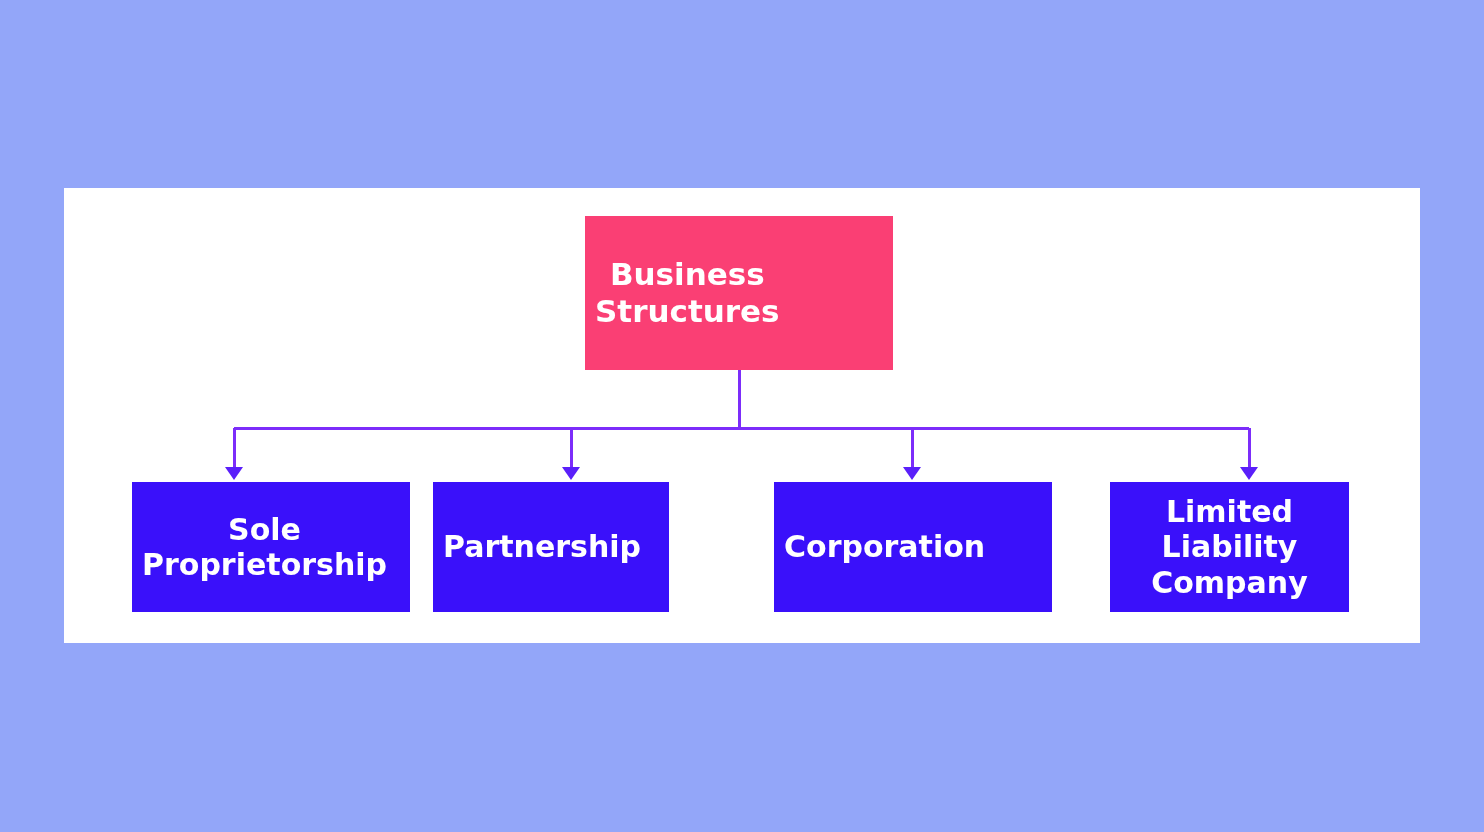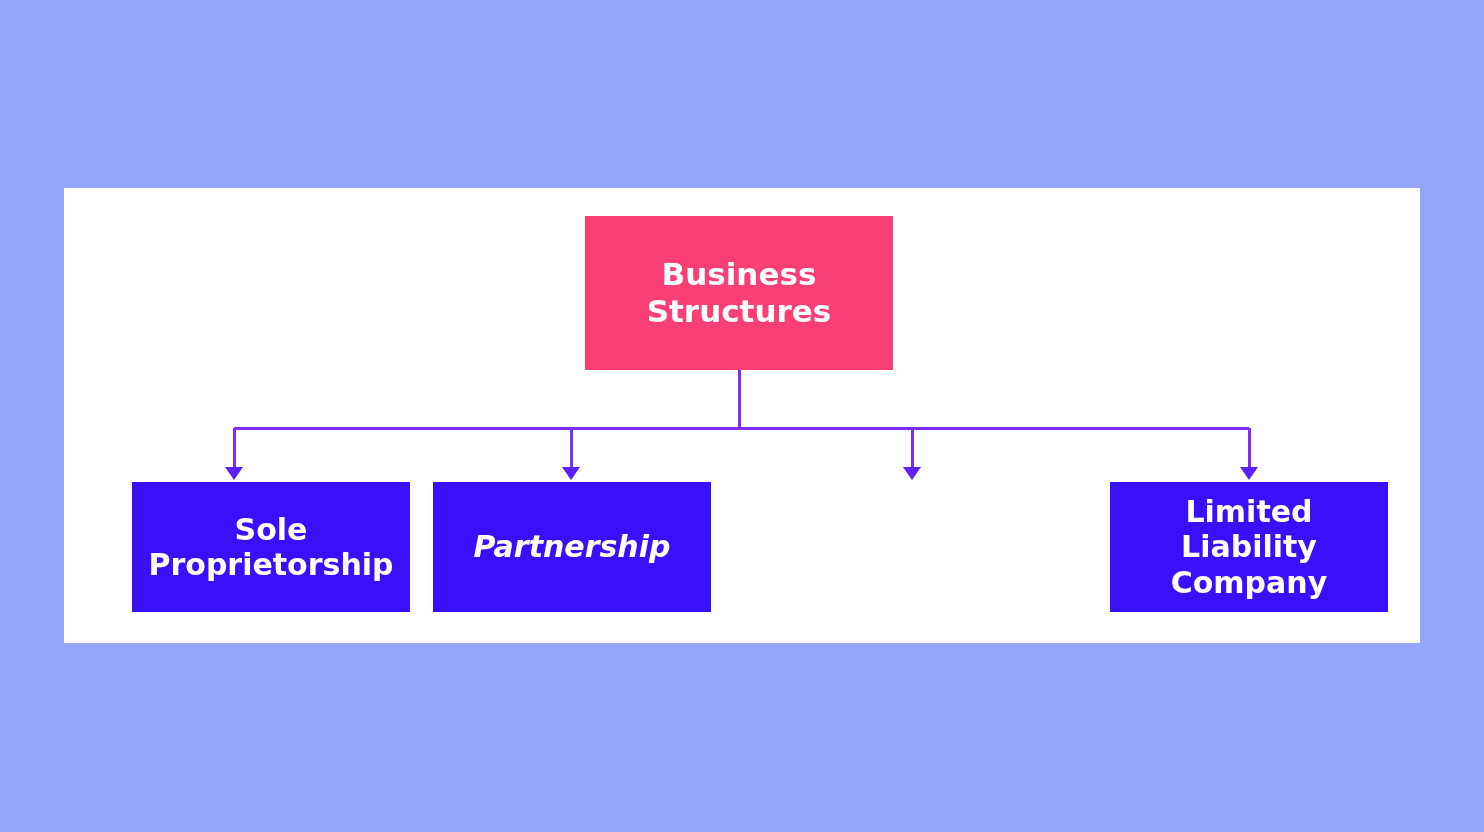--- a/index.html
+++ b/index.html
@@ -33,21 +33,21 @@
     left: 0;
     top: 0;
     width: 1484px;
     height: 832px;
     pointer-events: none;
   }
   .node {
     position: absolute;
     display: flex;
     align-items: center;
-    justify-content: center;
+    justify-content: flex-start;
     text-align: center;
     color: #ffffff;
     font-weight: bold;
     line-height: 1.18;
     box-sizing: border-box;
     padding: 16px 10px;
   }
   .node-root {
     left: 585px;
     top: 216px;
@@ -56,23 +56,23 @@
     background: #fa3f74;
     font-size: 31px;
   }
   .node-child {
     top: 482px;
     height: 130px;
     background: #3a10fa;
     font-size: 30px;
   }
   .child-0 { left: 96px;   width: 278px; margin-left: 36px; }
-  .child-1 { left: 433px;  width: 278px; font-style: italic; }
+  .child-1 { left: 433px;  width: 236px; }
   .child-2 { left: 774px;  width: 278px; }
-  .child-3 { left: 1110px; width: 278px; }
+  .child-3 { left: 1110px; width: 239px; }
   .node-label {
     display: block;
     white-space: pre-line;
   }
 </style>
 </head>
 <body>
 
 <div id="stage">
 
@@ -106,19 +106,22 @@
 
   <div class="node node-child child-0">
     <span class="node-label">Sole
 Proprietorship</span>
   </div>
 
   <div class="node node-child child-1">
     <span class="node-label">Partnership</span>
   </div>
 
+  <div class="node node-child child-2">
+    <span class="node-label">Corporation</span>
+  </div>
 
   <div class="node node-child child-3">
     <span class="node-label">Limited Liability
 Company</span>
   </div>
 
 </div>
 
 </body></html>

